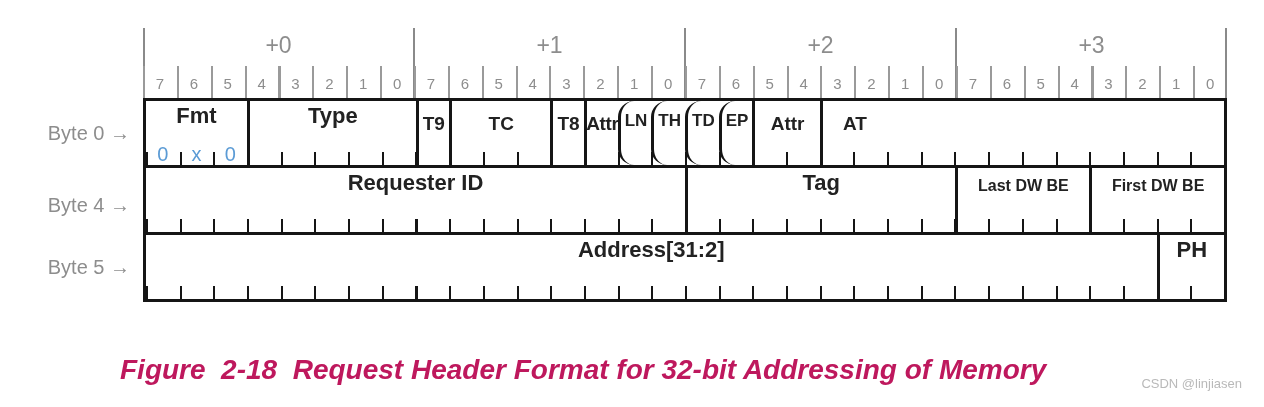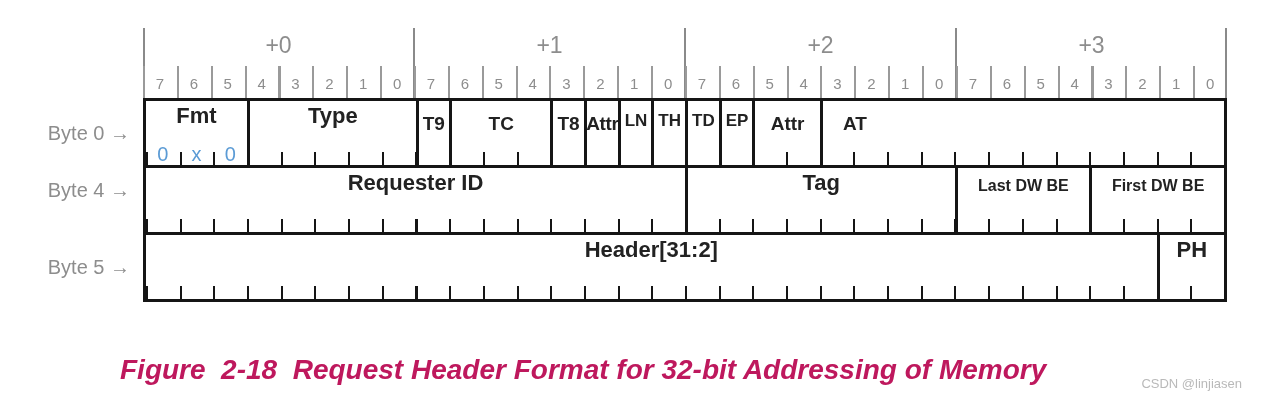--- a/index.html
+++ b/index.html
@@ -35,29 +35,29 @@
   }
   .cell{
     position:relative;width:calc(var(--b)*100%/32);box-sizing:border-box;
     display:flex;justify-content:center;align-items:flex-start;
     color:var(--label);font-weight:700;white-space:nowrap;
   }
   .cell + .cell{border-left:3px solid var(--ink);}
   .big{font-size:22px;padding-top:2px;}
   .med{font-size:16px;padding-top:9px;}
   .sm{font-size:19px;padding-top:12px;}
-  .sm2{font-size:17px;padding-top:10px;}
+  .sm2{font-size:17px;padding-top:10px;border-radius:16px;}
   .squeeze{letter-spacing:-0.4px;}
   .fmtval{position:absolute;left:0;right:0;bottom:1px;display:flex;z-index:2;}
   .fmtval i{flex:1;text-align:center;font-style:normal;font-weight:400;font-size:20px;line-height:20px;color:#5b9bd5;}
 
   
   .rowlabel{position:absolute;left:0;width:130px;height:28px;line-height:28px;text-align:right;
     font-size:20px;color:var(--muted);}
-  .rl0{top:119px;} .rl1{top:176px;} .rl2{top:253px;}
+  .rl0{top:119px;} .rl1{top:191px;} .rl2{top:253px;}
   .caption{position:absolute;left:120px;width:1084px;top:354px;
     font-size:28px;font-style:italic;font-weight:600;color:#be185d;white-space:pre;}
   .watermark{position:absolute;right:22px;top:376px;font-size:13px;color:#b9b9b9;}
 </style>
 </head>
 <body>
 
 <div class="stage">
 
   <div class="scale">
@@ -161,21 +161,21 @@
         </div>
       <div class="cell med" style="--b:4">
           <span>Last DW BE</span>
         </div>
       <div class="cell med" style="--b:4">
           <span>First DW BE</span>
         </div>
     </div>
     <div class="row">
       <div class="cell big" style="--b:30">
-          <span>Header[31:2]</span>
+          <span>Address[31:2]</span>
         </div>
       <div class="cell big" style="--b:2">
           <span>PH</span>
         </div>
     </div>
   </div>
 
   <div class="rowlabel rl0">Byte 0 →</div>
   <div class="rowlabel rl1">Byte 4 →</div>
   <div class="rowlabel rl2">Byte 5 →</div>

